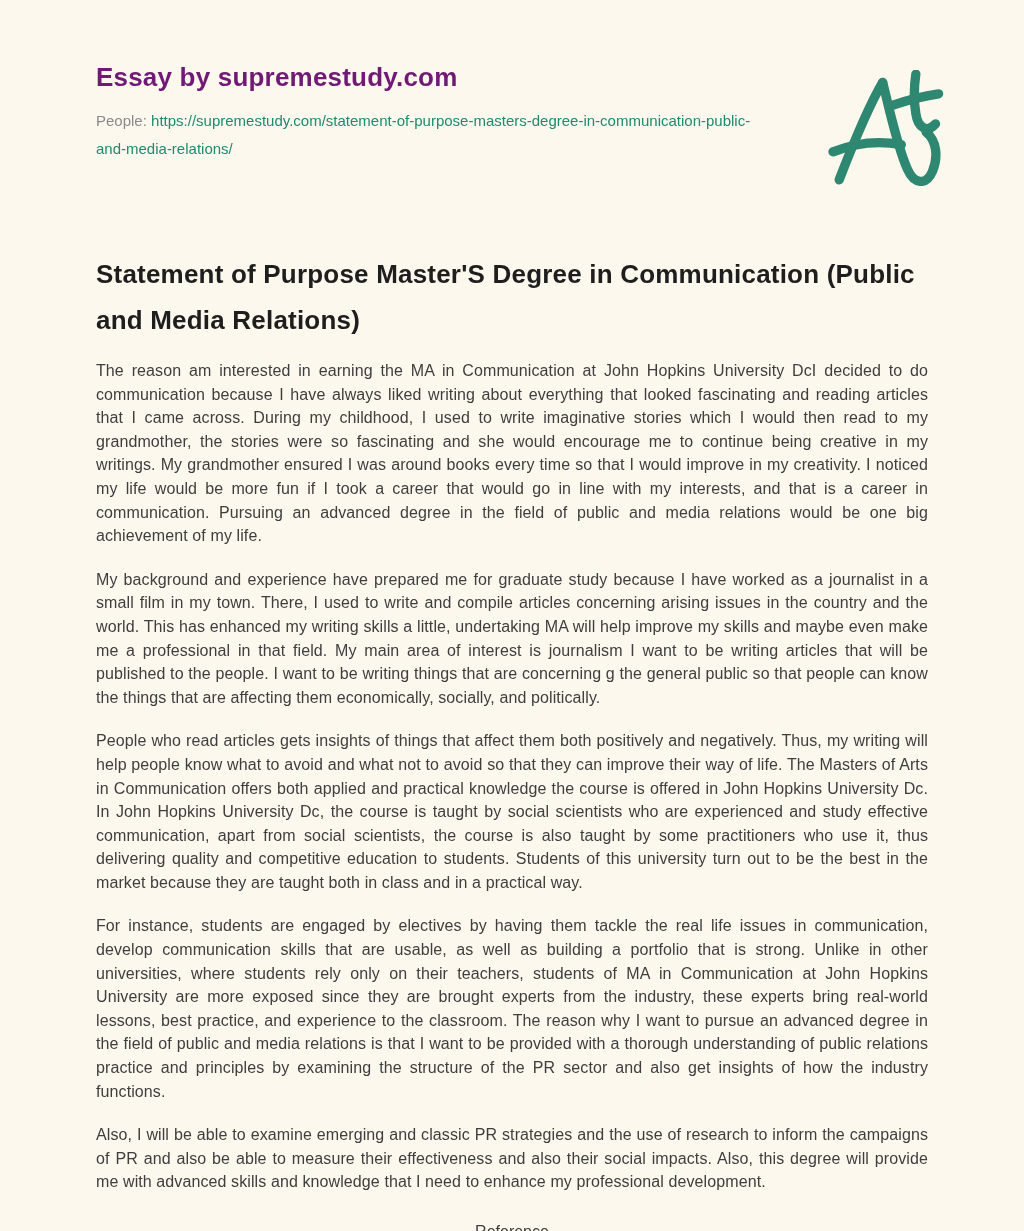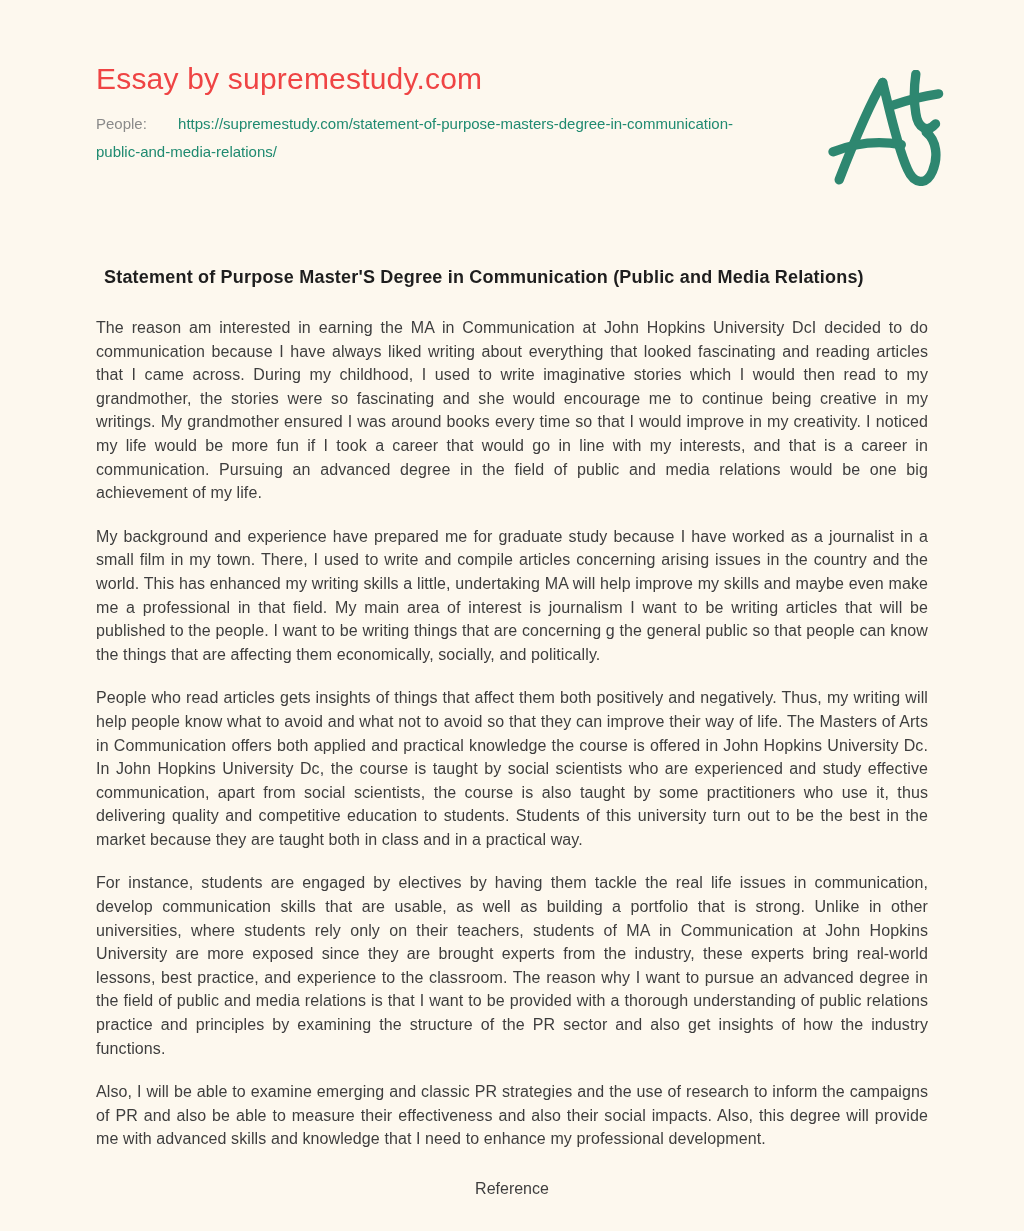--- a/index.html
+++ b/index.html
@@ -10,52 +10,51 @@
     height: 1231px;
     background: #FDF8EE;
     box-sizing: border-box;
     padding: 54px 96px 0 96px;
     overflow: hidden;
     font-family: "Liberation Sans", sans-serif;
     color: #3E3E3E;
   }
   .header-row { position: relative; }
   .site-title {
-    font-size: 30px;
-    font-weight: normal;
-    color: #ef4444;
+    font-size: 26px;
+    font-weight: bold;
+    color: #701a75;
     margin: 8px 0 14px 0;
     letter-spacing: 0.2px;
   }
   .source-block {
     max-width: 680px;
     font-size: 15px;
     line-height: 28px;
     color: #8A8A8A;
     margin: 0;
     word-break: normal;
   }
   .source-link {
     color: #1F8A70;
     text-decoration: none;
-    margin-left: 27px;
   }
   .logo {
     position: absolute;
     top: 8px;
     right: -32px;
     width: 136px;
     height: 116px;
   }
   .doc-title {
-    font-size: 18px;
+    font-size: 26px;
     line-height: 46px;
     font-weight: bold;
     color: #1E1E1E;
-    margin: 88px 0 14px 8px;
+    margin: 88px 0 14px 0;
     letter-spacing: 0.2px;
   }
   .body-text p {
     font-size: 16px;
     line-height: 23.6px;
     text-align: justify;
     margin: 16px 0 20px 0;
     color: #3E3E3E;
     letter-spacing: 0.1px;
   }

